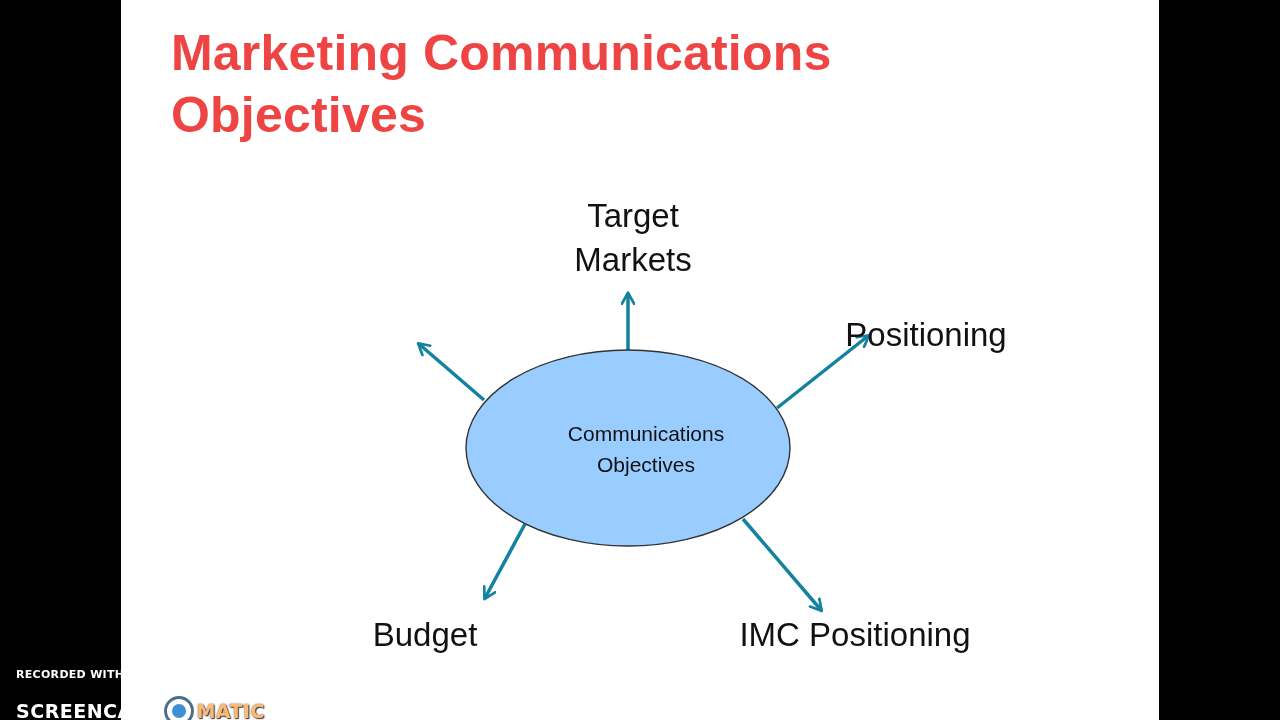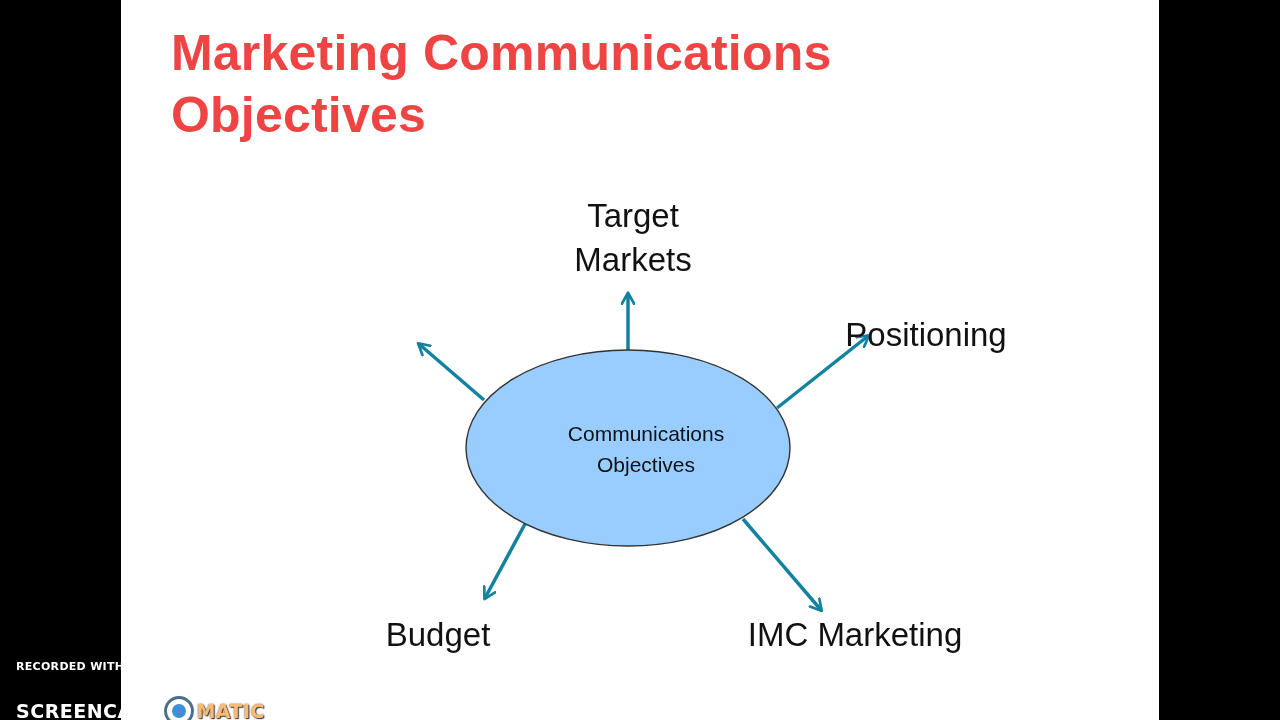--- a/index.html
+++ b/index.html
@@ -29,21 +29,21 @@
     .center-label {
       position: absolute; left: 345px; top: 418px; width: 360px;
       font-family: "Liberation Sans", sans-serif;
       font-size: 21px; line-height: 31px; color: #111111;
       text-align: center;
     }
     .watermark {
       position: absolute; left: 16px; top: 660px; color: #ffffff;
       font-family: "DejaVu Sans", sans-serif;
     }
-    .wm-top { font-size: 11px; font-weight: bold; letter-spacing: 0.3px; }
+    .wm-top { font-size: 11px; font-weight: bold; letter-spacing: 0.3px; margin-top: 8px; }
     .wm-bottom {
       position: absolute; left: 0; top: 36px; display: flex; align-items: center;
       font-size: 19px; font-weight: bold; letter-spacing: 0.5px; white-space: nowrap;
     }
     .wm-logo {
       width: 30px; height: 30px; border-radius: 50%; margin: 0 2px 0 4px;
       border: 3px solid #4a6f8a; box-sizing: border-box; background: #ffffff;
       display: flex; align-items: center; justify-content: center;
     }
     .wm-logo-inner { width: 14px; height: 14px; border-radius: 50%; background: #3f8fd6; }
@@ -85,26 +85,26 @@
 
   <div class="label" style="left:412px; top:194px; width:200px;">
     <div>Target</div>
     <div>Markets</div>
   </div>
 
   <div class="label" style="left:700px; top:280px; width:210px;margin-top:33px;">
     <div>Positioning</div>
   </div>
 
-  <div class="label" style="left:247px; top:613px; width:140px;">
+  <div class="label" style="left:234px; top:613px; width:140px;">
     <div>Budget</div>
   </div>
 
   <div class="label" style="left:580px; top:613px; width:308px;">
-    <div>IMC Marketing</div>
+    <div>IMC Positioning</div>
   </div>
 </div>
 
 <div class="watermark">
   <div class="wm-top">RECORDED WITH</div>
   <div class="wm-bottom">
     <span>SCREENCAST</span>
     <span class="wm-logo">
         <span class="wm-logo-inner"></span>
       </span>

